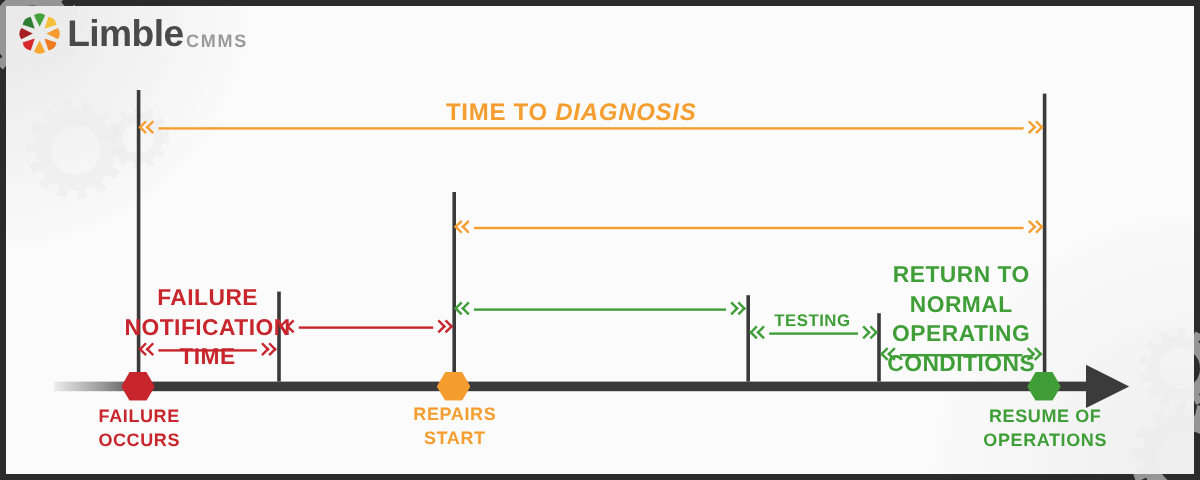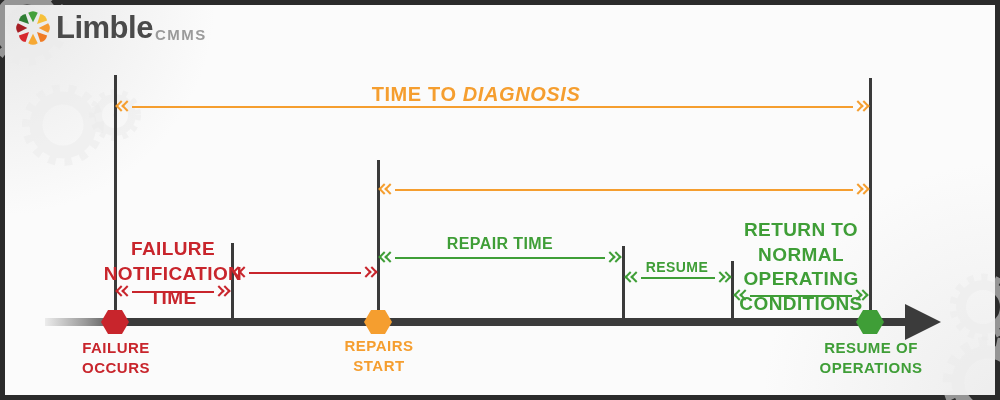--- a/index.html
+++ b/index.html
@@ -132,30 +132,29 @@
   </div>
 
   <div class="span red" style="left:234px;top:273px;width:142px">
     <span class="chv l p1l"></span>
     <span class="chv l p2l"></span>
     <span class="line"></span>
     <span class="chv r p2r"></span>
     <span class="chv r p1r"></span>
   </div>
 
-  <div class="lbl s16 green" style="left:500px;top:234px">REPAIR TIME</div>
   <div class="span green" style="left:380px;top:258px;width:240px">
     <span class="chv l p1l"></span>
     <span class="chv l p2l"></span>
     <span class="line"></span>
     <span class="chv r p2r"></span>
     <span class="chv r p1r"></span>
   </div>
 
-  <div class="lbl s14 green" style="left:677px;top:258px">RESUME</div>
+  <div class="lbl s14 green" style="left:677px;top:258px">TESTING</div>
   <div class="span green" style="left:626px;top:278px;width:104px">
     <span class="chv l p1l"></span>
     <span class="chv l p2l"></span>
     <span class="line"></span>
     <span class="chv r p2r"></span>
     <span class="chv r p1r"></span>
   </div>
 
   <div class="lbl s13 green" style="left:801px;top:218px">RETURN TO
 NORMAL

